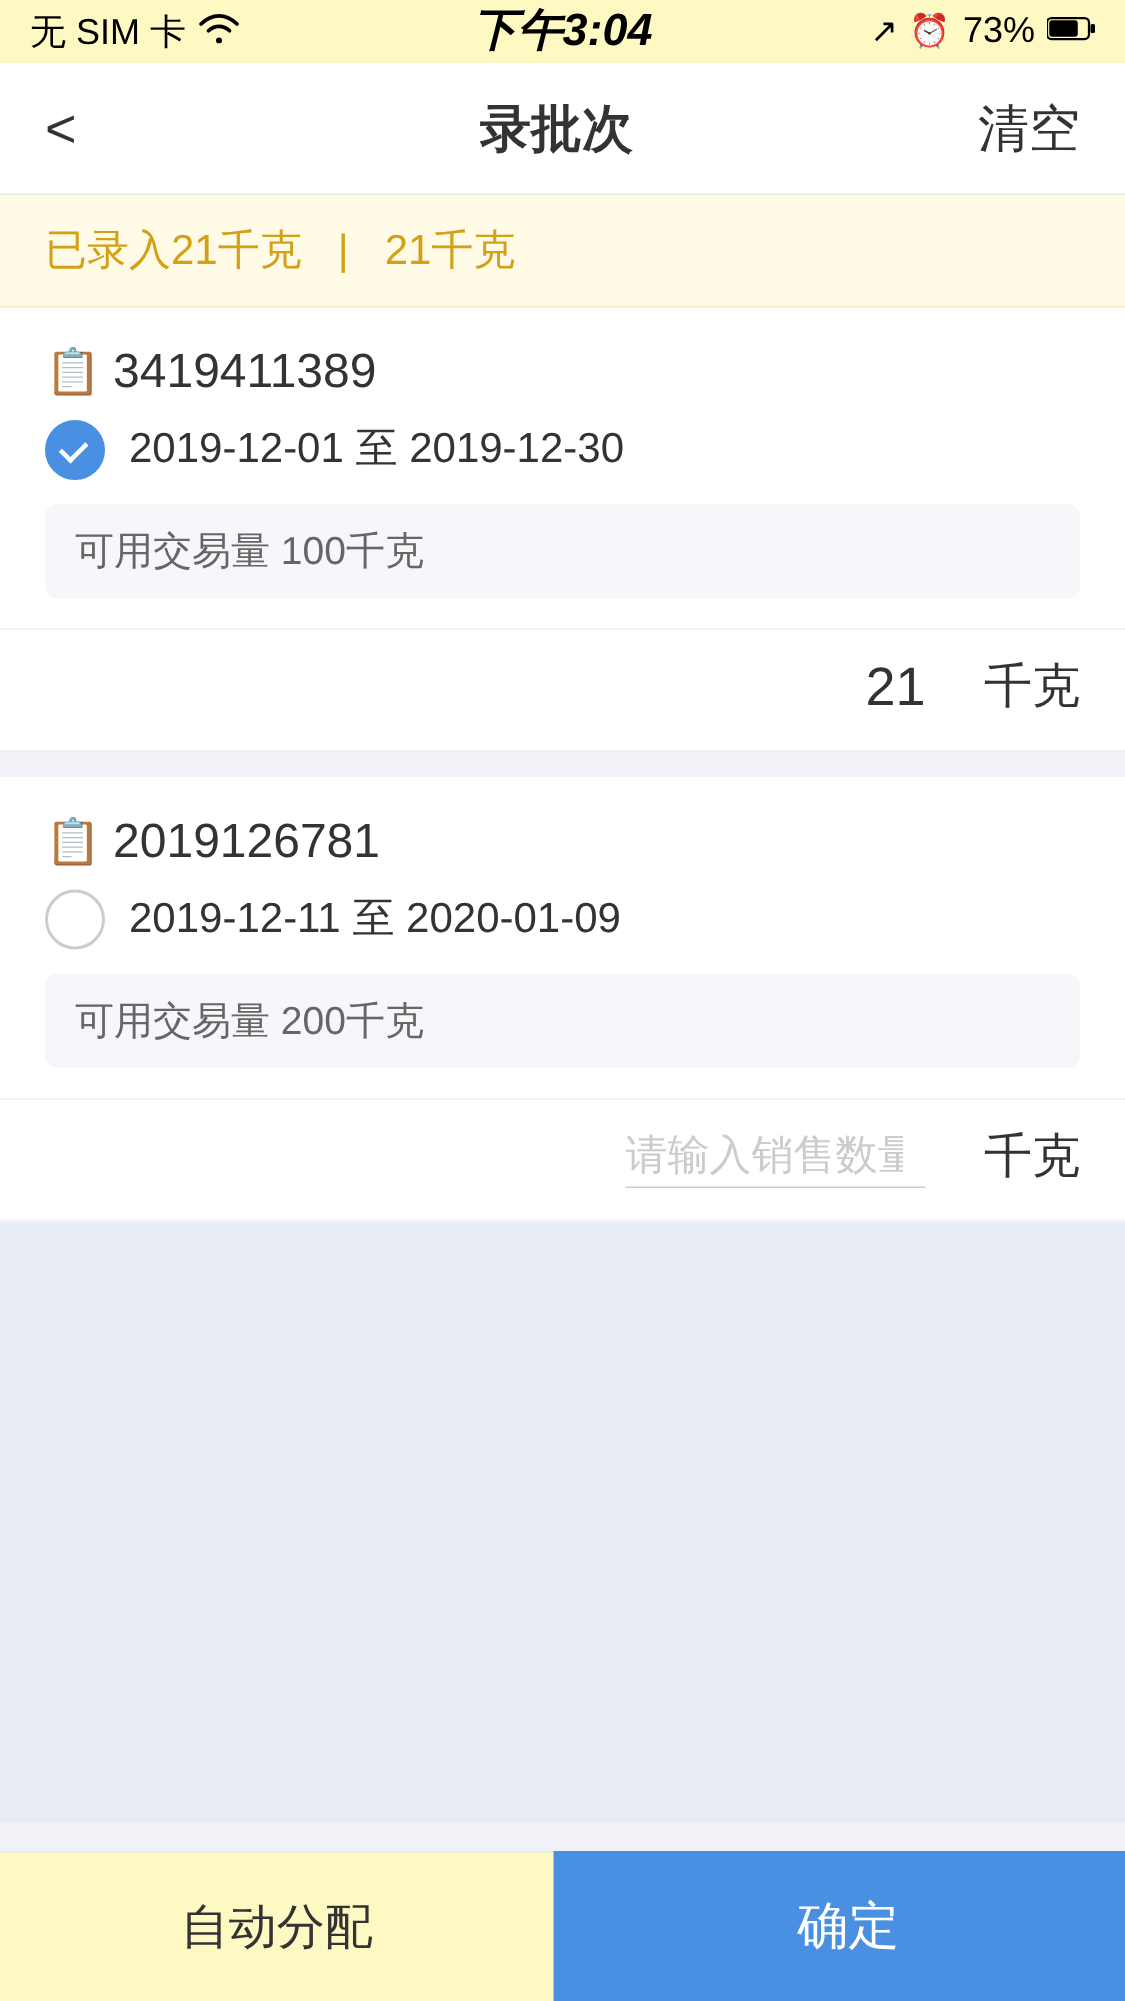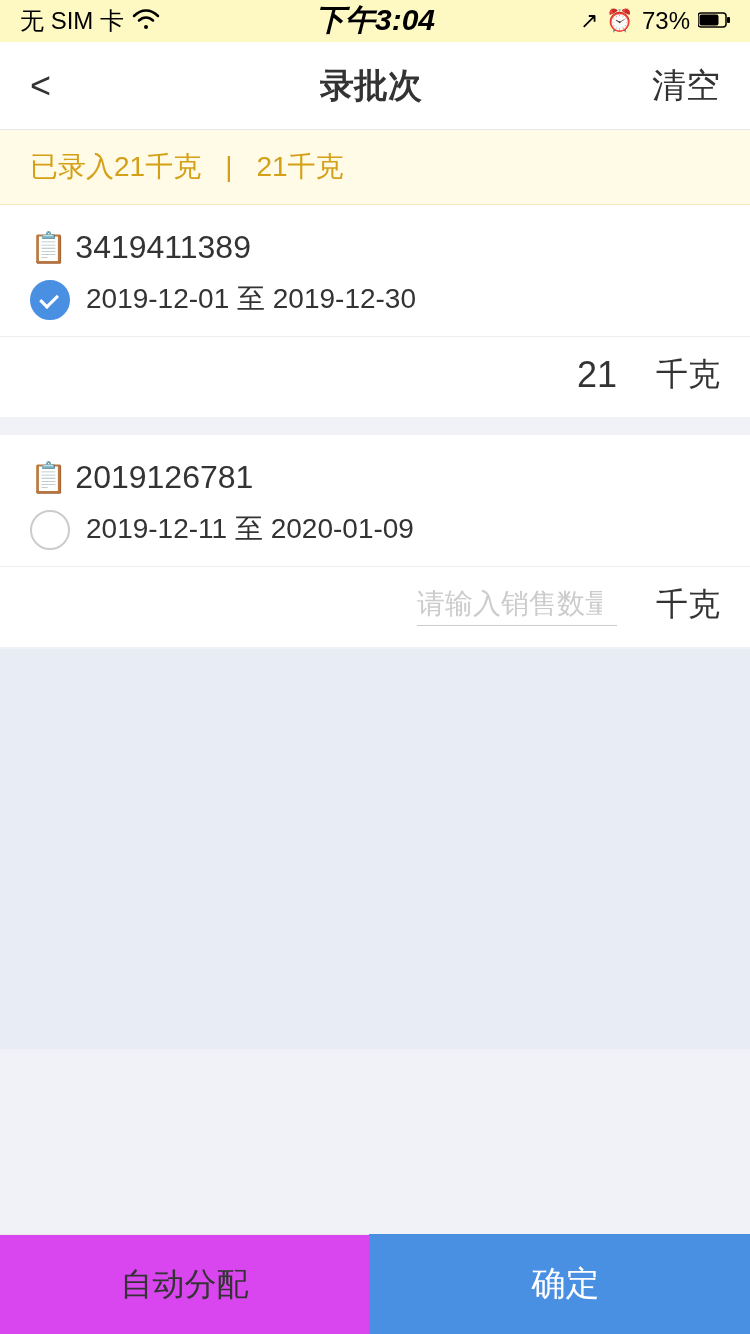--- a/index.html
+++ b/index.html
@@ -211,21 +211,21 @@
     .bottom-bar {
       position: fixed;
       bottom: 0;
       width: 750px;
       height: 100px;
       display: flex;
       background: #fff;
     }
     .btn-auto {
       flex: 1;
-      background: #d946ef;
+      background: #fef9c3;
       border: none;
       font-size: 32px;
       color: #333;
       cursor: pointer;
       display: flex;
       align-items: center;
       justify-content: center;
       border-top: 1px solid #e8e8e8;
     }
     .btn-confirm {
@@ -291,39 +291,41 @@
   <div class="batch-card">
     <div class="batch-card-inner">
       <div class="batch-id-row">
         <span class="doc-icon">📋</span>
         <span class="batch-id">3419411389</span>
       </div>
       <div class="batch-date-row">
         <div class="radio-circle checked"></div>
         <span class="batch-date-text">2019-12-01 至 2019-12-30</span>
       </div>
+      <div class="available-qty-box">可用交易量 100千克</div>
     </div>
     <div class="qty-input-row">
       <span class="qty-value">21</span>
       <span class="qty-unit">千克</span>
     </div>
   </div>
 
   <div class="card-separator"></div>
 
   <div class="batch-card">
     <div class="batch-card-inner">
       <div class="batch-id-row">
         <span class="doc-icon">📋</span>
         <span class="batch-id">2019126781</span>
       </div>
       <div class="batch-date-row">
         <div class="radio-circle"></div>
         <span class="batch-date-text">2019-12-11 至 2020-01-09</span>
       </div>
+      <div class="available-qty-box">可用交易量 200千克</div>
     </div>
     <div class="qty-input-row">
       <input type="number" class="qty-input" placeholder="请输入销售数量" style="">
       <span class="qty-unit">千克</span>
     </div>
   </div>
 
   <div class="empty-area"></div>
 
 </div>

